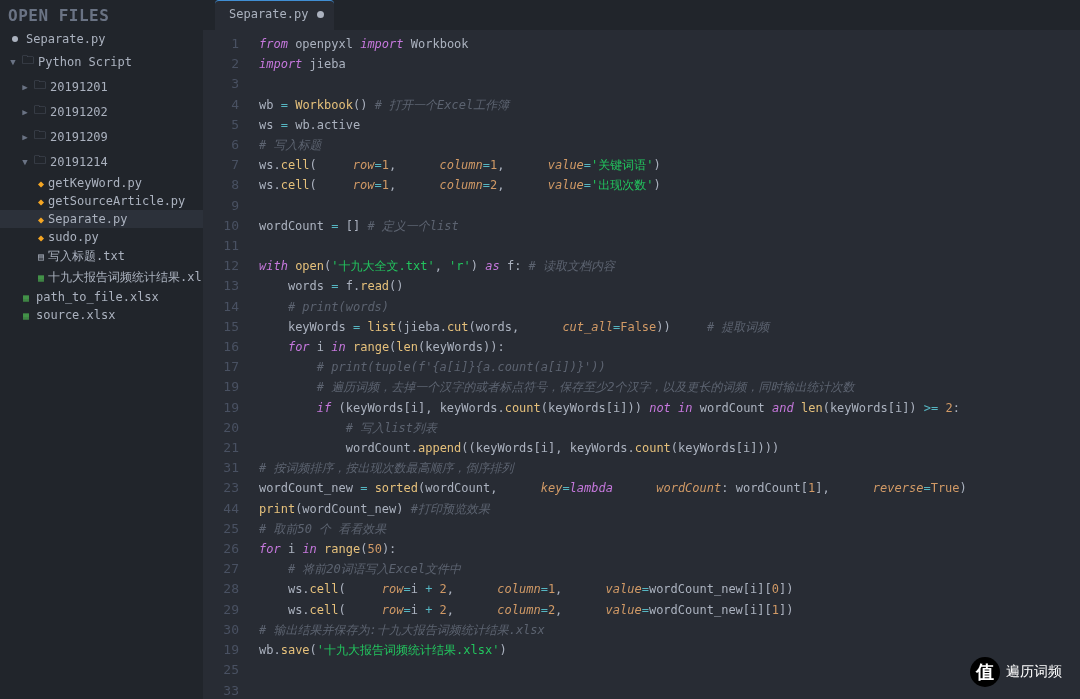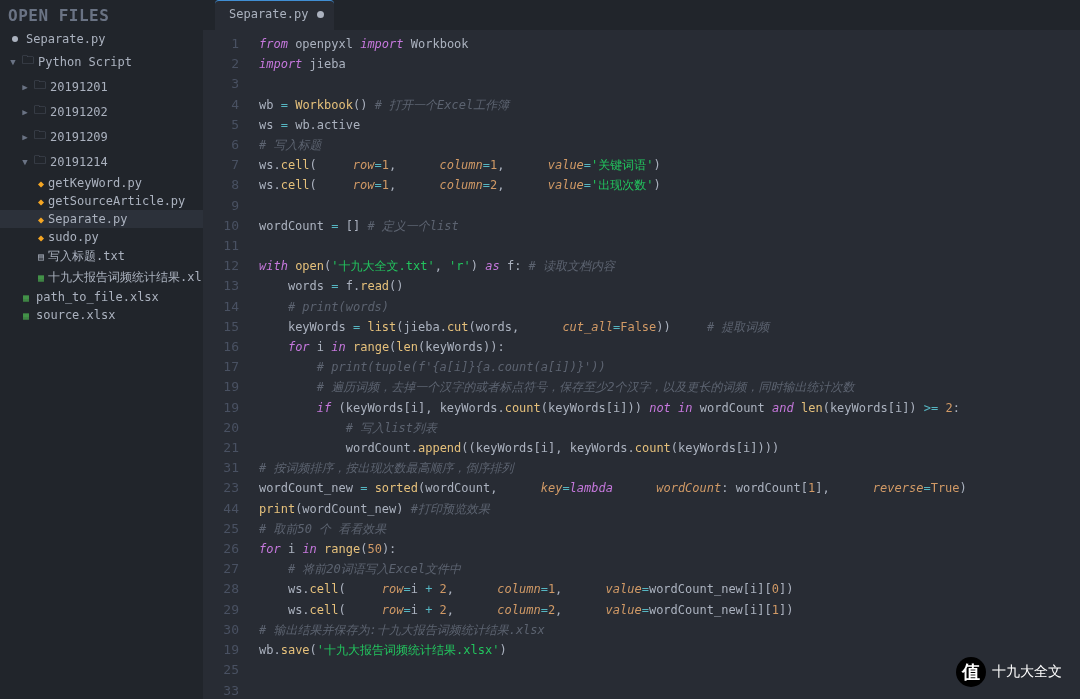--- a/index.html
+++ b/index.html
@@ -245,15 +245,15 @@
         <div class="ln">29</div>
         <div class="ln">30</div>
         <div class="ln">19</div>
         <div class="ln mod">25</div>
         <div class="ln">33</div>
       </div>
     <div class="code" id="code"><div><span class="kw">from</span> <span class="pln">openpyxl</span> <span class="kw">import</span> <span class="pln">Workbook</span></div><div><span class="kw">import</span> <span class="pln">jieba</span></div><div>&nbsp;</div><div><span class="pln">wb</span> <span class="op">=</span> <span class="fn">Workbook</span><span class="pln">()</span> <span class="cmt"># 打开一个Excel工作簿</span></div><div><span class="pln">ws</span> <span class="op">=</span> <span class="pln">wb.active</span></div><div><span class="cmt"># 写入标题</span></div><div><span class="pln">ws.</span><span class="fn">cell</span><span class="pln">(</span><span class="param">row</span><span class="op">=</span><span class="num">1</span><span class="pln">, </span><span class="param">column</span><span class="op">=</span><span class="num">1</span><span class="pln">, </span><span class="param">value</span><span class="op">=</span><span class="str">'关键词语'</span><span class="pln">)</span></div><div><span class="pln">ws.</span><span class="fn">cell</span><span class="pln">(</span><span class="param">row</span><span class="op">=</span><span class="num">1</span><span class="pln">, </span><span class="param">column</span><span class="op">=</span><span class="num">2</span><span class="pln">, </span><span class="param">value</span><span class="op">=</span><span class="str">'出现次数'</span><span class="pln">)</span></div><div>&nbsp;</div><div><span class="pln">wordCount</span> <span class="op">=</span> <span class="pln">[]</span> <span class="cmt"># 定义一个list</span></div><div>&nbsp;</div><div><span class="kw">with</span> <span class="fn">open</span><span class="pln">(</span><span class="str">'十九大全文.txt'</span><span class="pln">, </span><span class="str">'r'</span><span class="pln">) </span><span class="kw">as</span> <span class="pln">f:</span> <span class="cmt"># 读取文档内容</span></div><div>    <span class="pln">words</span> <span class="op">=</span> <span class="pln">f.</span><span class="fn">read</span><span class="pln">()</span></div><div>    <span class="cmt"># print(words)</span></div><div>    <span class="pln">keyWords</span> <span class="op">=</span> <span class="fn">list</span><span class="pln">(jieba.</span><span class="fn">cut</span><span class="pln">(words, </span><span class="param">cut_all</span><span class="op">=</span><span class="bool">False</span><span class="pln">))</span>     <span class="cmt"># 提取词频</span></div><div>    <span class="kw">for</span> <span class="pln">i</span> <span class="kw">in</span> <span class="fn">range</span><span class="pln">(</span><span class="fn">len</span><span class="pln">(keyWords)):</span></div><div>        <span class="cmt"># print(tuple(f'{a[i]}{a.count(a[i])}'))</span></div><div>        <span class="cmt"># 遍历词频，去掉一个汉字的或者标点符号，保存至少2个汉字，以及更长的词频，同时输出统计次数</span></div><div>        <span class="kw">if</span> <span class="pln">(keyWords[i], keyWords.</span><span class="fn">count</span><span class="pln">(keyWords[i]))</span> <span class="kw">not</span> <span class="kw">in</span> <span class="pln">wordCount</span> <span class="kw">and</span> <span class="fn">len</span><span class="pln">(keyWords[i])</span> <span class="op">&gt;=</span> <span class="num">2</span><span class="pln">:</span></div><div>            <span class="cmt"># 写入list列表</span></div><div>            <span class="pln">wordCount.</span><span class="fn">append</span><span class="pln">((keyWords[i], keyWords.</span><span class="fn">count</span><span class="pln">(keyWords[i])))</span></div><div><span class="cmt"># 按词频排序，按出现次数最高顺序，倒序排列</span></div><div><span class="pln">wordCount_new</span> <span class="op">=</span> <span class="fn">sorted</span><span class="pln">(wordCount, </span><span class="param">key</span><span class="op">=</span><span class="kw">lambda</span> <span class="param">wordCount</span><span class="pln">: wordCount[</span><span class="num">1</span><span class="pln">], </span><span class="param">reverse</span><span class="op">=</span><span class="bool">True</span><span class="pln">)</span></div><div><span class="fn">print</span><span class="pln">(wordCount_new)</span> <span class="cmt">#打印预览效果</span></div><div><span class="cmt"># 取前50 个 看看效果</span></div><div><span class="kw">for</span> <span class="pln">i</span> <span class="kw">in</span> <span class="fn">range</span><span class="pln">(</span><span class="num">50</span><span class="pln">):</span></div><div>    <span class="cmt"># 将前20词语写入Excel文件中</span></div><div>    <span class="pln">ws.</span><span class="fn">cell</span><span class="pln">(</span><span class="param">row</span><span class="op">=</span><span class="pln">i</span> <span class="op">+</span> <span class="num">2</span><span class="pln">, </span><span class="param">column</span><span class="op">=</span><span class="num">1</span><span class="pln">, </span><span class="param">value</span><span class="op">=</span><span class="pln">wordCount_new[i][</span><span class="num">0</span><span class="pln">])</span></div><div>    <span class="pln">ws.</span><span class="fn">cell</span><span class="pln">(</span><span class="param">row</span><span class="op">=</span><span class="pln">i</span> <span class="op">+</span> <span class="num">2</span><span class="pln">, </span><span class="param">column</span><span class="op">=</span><span class="num">2</span><span class="pln">, </span><span class="param">value</span><span class="op">=</span><span class="pln">wordCount_new[i][</span><span class="num">1</span><span class="pln">])</span></div><div><span class="cmt"># 输出结果并保存为:十九大报告词频统计结果.xlsx</span></div><div><span class="pln">wb.</span><span class="fn">save</span><span class="pln">(</span><span class="str">'十九大报告词频统计结果.xlsx'</span><span class="pln">)</span></div><div>&nbsp;</div><div>&nbsp;</div></div>
   </div>
   <div class="seal">
     <div class="circle">值</div>
-    <span>十九大全文</span>
+    <span>遍历词频</span>
   </div>
 </div>
 
 </body></html>

